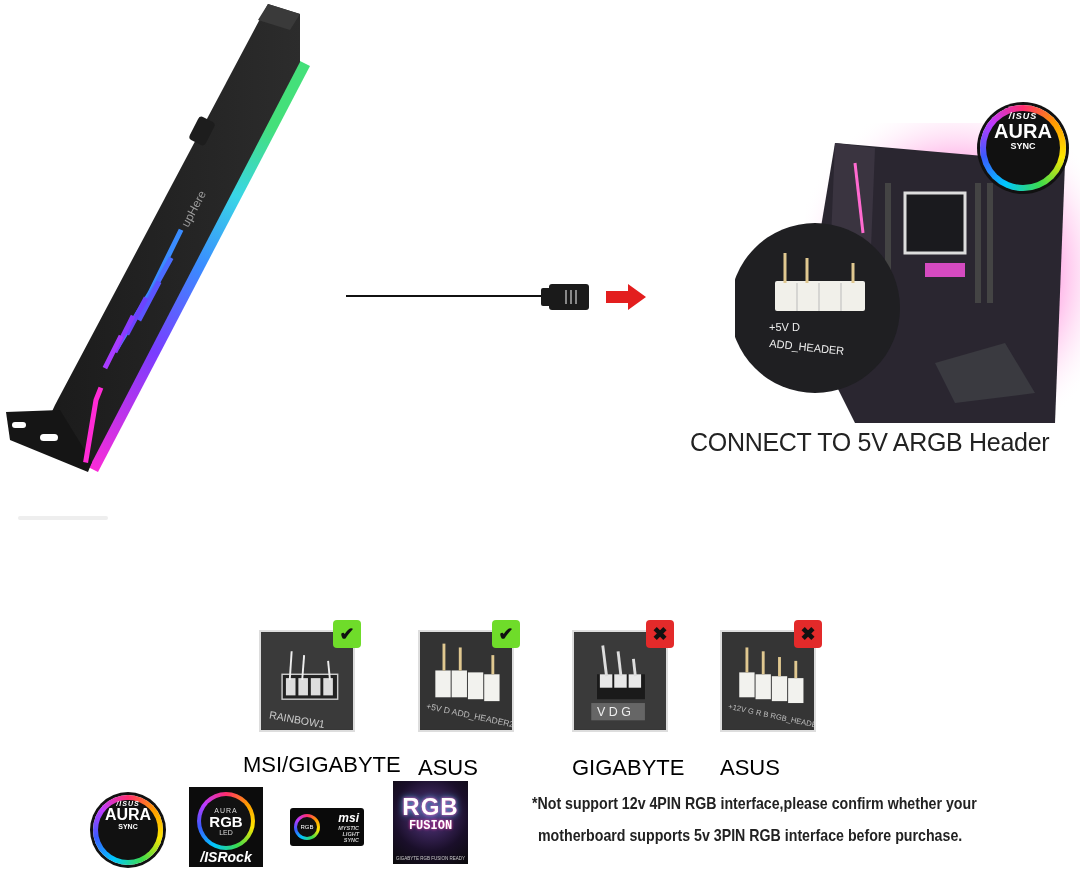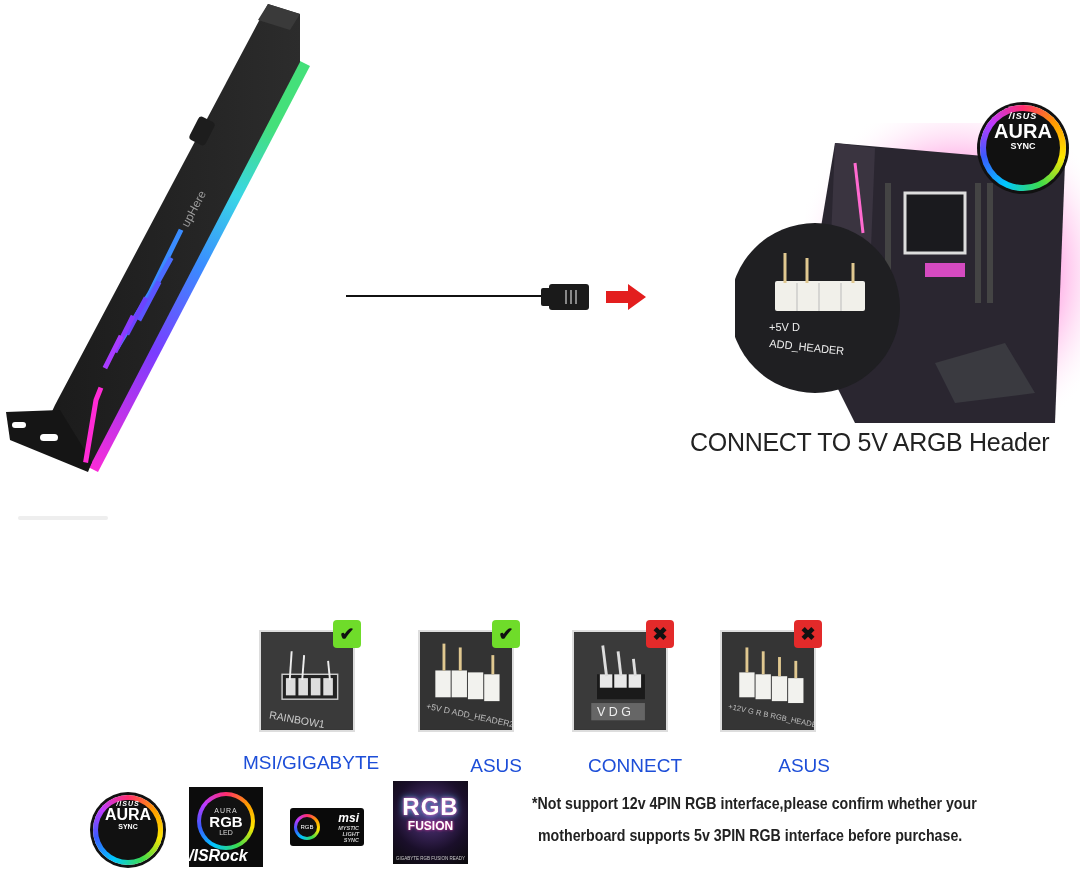--- a/index.html
+++ b/index.html
@@ -31,44 +31,44 @@
   .aura-inner .small { font-size: 9px; font-weight: bold; }
   .connect-caption { position: absolute; left: 690px; top: 428px; font-size: 25px; color: #222; letter-spacing: -0.3px; white-space: nowrap; }
 
   
   .compat-card { position: absolute; width: 96px; height: 112px; }
   .compat-photo { position: absolute; left: 0; top: 10px; width: 96px; height: 102px; border: 2px solid #ddd; background: #2a2a2a; overflow: hidden; }
   .compat-photo svg { width: 100%; height: 100%; }
   .mark { position: absolute; right: -6px; top: 0; width: 28px; height: 28px; border-radius: 4px; display: flex; align-items: center; justify-content: center; font-weight: bold; font-size: 18px; color: #111; }
   .mark.ok { background: #6fdc2a; }
   .mark.no { background: #e32a2a; }
-  .compat-label { position: absolute; font-size: 19px; color: #1d4ed8; white-space: nowrap; text-align: right; }
+  .compat-label { position: absolute; font-size: 22px; color: #000000; white-space: nowrap; text-align: left; }
 
   
   .logo { position: absolute; }
   .logo-aura { left: 93px; top: 795px; width: 70px; height: 70px; border-radius: 50%;
     background: conic-gradient(#ff2d6f, #ff9a00, #ffe600, #3ddc4b, #00c8ff, #3a5bff, #c03aff, #ff2d6f); padding: 5px; box-shadow: 0 0 0 3px #111; }
   .logo-asrock { left: 189px; top: 787px; width: 74px; height: 80px; background: #0c0c0c; }
   .asrock-ring { position: absolute; left: 8px; top: 5px; width: 58px; height: 58px; border-radius: 50%;
     background: conic-gradient(#ff2d6f, #ff9a00, #ffe600, #3ddc4b, #00c8ff, #3a5bff, #c03aff, #ff2d6f); padding: 4px; }
   .asrock-ring .inner { width: 100%; height: 100%; border-radius: 50%; background: #111; display: flex; flex-direction: column; align-items: center; justify-content: center; color: #ddd; }
   .asrock-ring .l1 { font-size: 7px; letter-spacing: 1px; }
   .asrock-ring .l2 { font-size: 15px; font-weight: bold; line-height: 1; color: #fff; }
   .asrock-ring .l3 { font-size: 7px; }
-  .asrock-name { position: absolute; left: 0; bottom: 2px; width: 100%; text-align: left; color: #fff; font-size: 16px; font-weight: bold; font-style: italic; }
+  .asrock-name { position: absolute; left: 0; bottom: 2px; width: 100%; text-align: center; color: #fff; font-size: 14px; font-weight: bold; font-style: italic; }
   .logo-msi { left: 290px; top: 808px; width: 74px; height: 38px; background: #0a0a0a; border-radius: 3px; }
   .msi-ring { position: absolute; left: 4px; top: 6px; width: 26px; height: 26px; border-radius: 50%;
     background: conic-gradient(#ff2d6f, #ff9a00, #ffe600, #3ddc4b, #00c8ff, #3a5bff, #c03aff, #ff2d6f); padding: 3px; }
   .msi-ring .inner { width: 100%; height: 100%; border-radius: 50%; background: #111; color: #fff; font-size: 6px; display: flex; align-items: center; justify-content: center; }
   .msi-brand { position: absolute; right: 5px; top: 3px; color: #fff; font-size: 12px; font-weight: bold; font-style: italic; }
   .msi-sub { position: absolute; right: 5px; top: 17px; color: #ccc; font-size: 5.5px; line-height: 6px; text-align: right; font-style: italic; font-weight: bold; }
   .logo-fusion { left: 393px; top: 781px; width: 75px; height: 83px; background: radial-gradient(circle at 50% 40%, #5a3a88 0%, #1a0f2a 60%, #0a0a0a 100%); }
   .fusion-rgb { position: absolute; left: 0; top: 12px; width: 100%; text-align: center; font-size: 24px; font-weight: bold; color: #fff; letter-spacing: 1px;
     text-shadow: 0 0 3px #ff3aa8, 0 0 6px #3ad1ff; }
-  .fusion-word { position: absolute; left: 0; top: 38px; width: 100%; text-align: center; font-size: 12px; font-weight: bold; color: #fff; text-shadow: 0 0 3px #ff3aa8; }
+  .fusion-word { position: absolute; left: 0; top: 38px; width: 100%; text-align: center; font-size: 12px; font-weight: bold; color: #fff; text-shadow: 0 0 3px #ff3aa8; font-family: Liberation Mono, monospace; }
   .fusion-foot { position: absolute; left: 0; bottom: 3px; width: 100%; text-align: center; font-size: 4.5px; color: #ccc; }
 
   .notice { position: absolute; left: 532px; font-weight: bold; font-size: 16.5px; color: #222; white-space: nowrap; font-family: "Liberation Sans", sans-serif; transform: scaleX(0.86); transform-origin: left; }
 </style>
 </head>
 <body>
 
 <div class="product">
   <svg viewBox="0 0 320 520">
     <defs>
@@ -227,21 +227,21 @@
           <line x1="30" y1="14" x2="34" y2="46"></line>
           <line x1="46" y1="20" x2="49" y2="46"></line>
           <line x1="62" y1="28" x2="64" y2="46"></line>
         </g>
       <rect x="18" y="74" width="56" height="18" fill="#666"></rect>
       <text x="24" y="88" fill="#eee" font-size="13" font-family="Liberation Sans, sans-serif">V D G</text>
     </svg>
   </div>
   <div class="mark no">✖</div>
 </div>
-<div class="compat-label" style="left:572px; top:755px; width:110px;">CONNECT</div>
+<div class="compat-label" style="left:572px; top:755px; width:110px;">GIGABYTE</div>
 
 <div class="compat-card" style="left:720px; top:620px;">
   <div class="compat-photo">
     <svg viewBox="0 0 96 102">
       <rect width="96" height="102" fill="#353535"></rect>
       <g fill="#f2f2ee">
           <rect x="18" y="42" width="16" height="26"></rect>
           <rect x="35" y="44" width="16" height="26"></rect>
           <rect x="52" y="46" width="16" height="26"></rect>
           <rect x="69" y="48" width="16" height="26"></rect>

